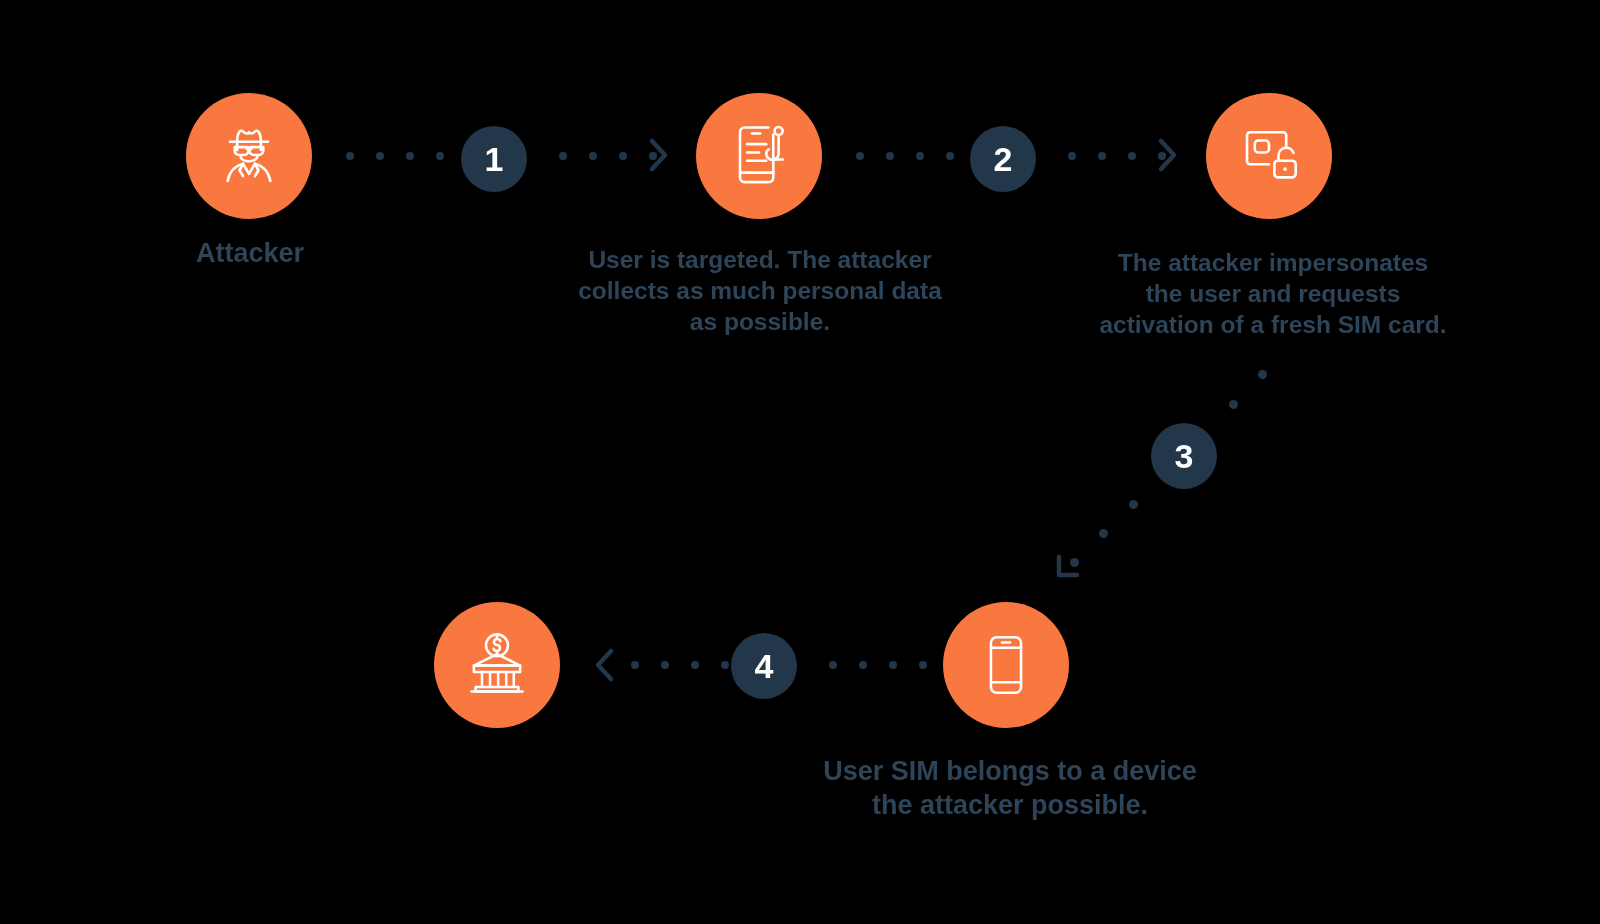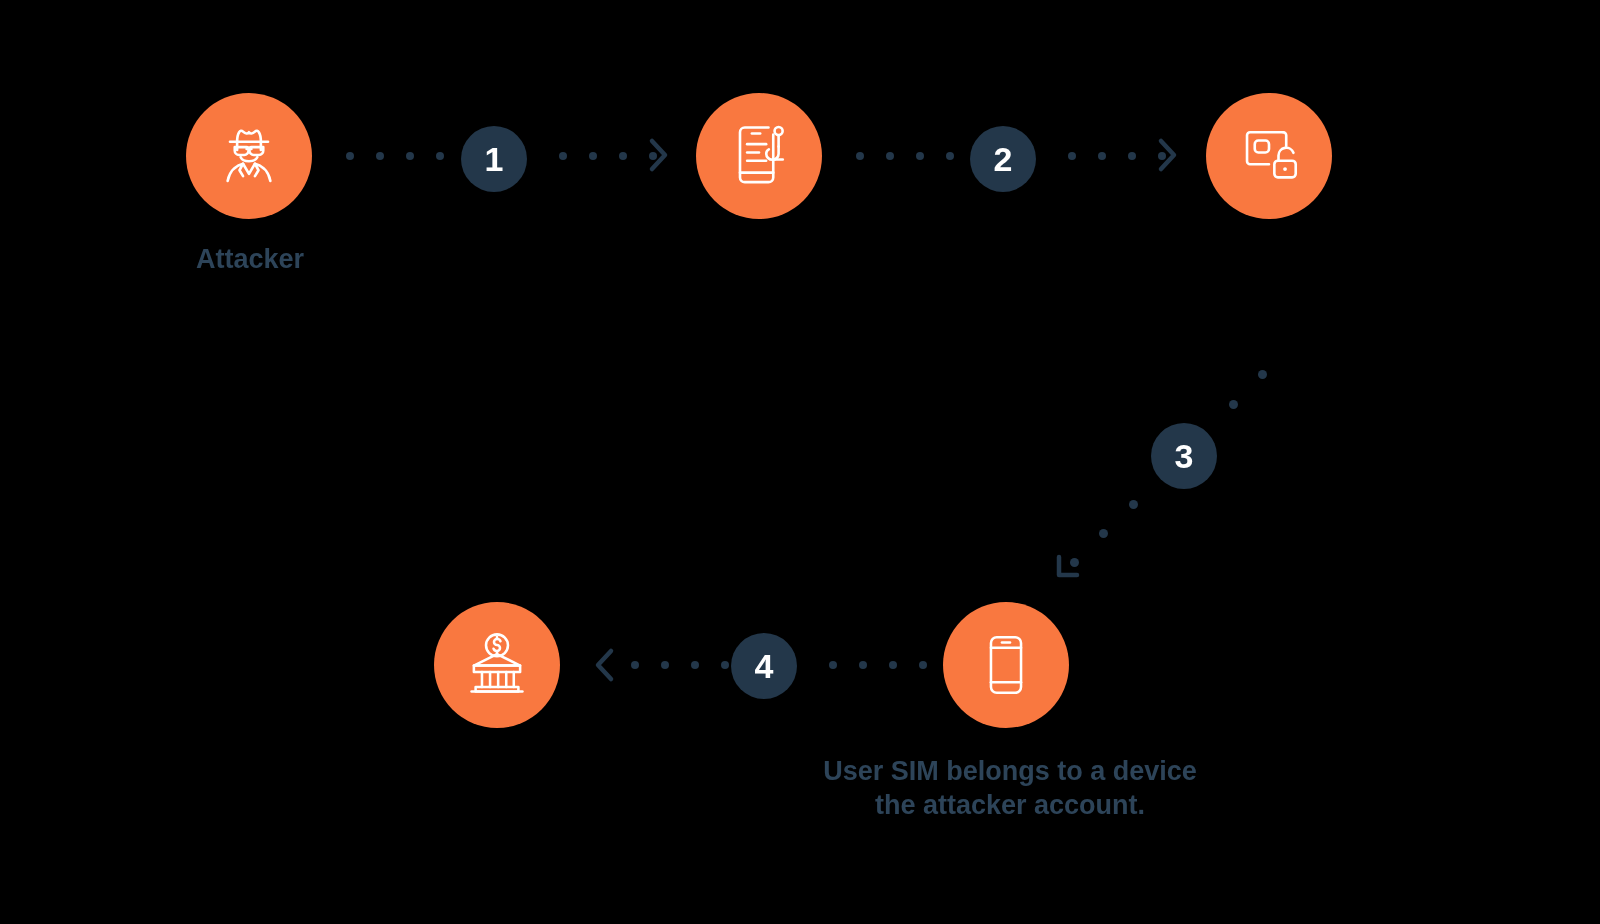--- a/index.html
+++ b/index.html
@@ -104,21 +104,21 @@
 
         <path d="M22 21 v6 M42 21 v6"></path>
         <path d="M25 33 C27 37.5 37 37.5 39 33"></path>
 
         <path d="M14 53 C16 43 23 39.5 27 38.5 L32 47 L37 38.5 C41 39.5 48 43 50 53"></path>
         <path d="M27 38.5 L24 44 L27 49"></path>
         <path d="M37 38.5 L40 44 L37 49"></path>
       </svg>
     </span>
   </div>
-  <div class="caption big" style="left:125px; top:242px; width:250px;">Attacker</div>
+  <div class="caption big" style="left:125px; top:236px; width:250px;">Attacker</div>
 
   <div class="dots" style="left:346px; top:152px;">
     <i></i>
       <i></i>
       <i></i>
       <i></i>
   </div>
 
   <div class="step" style="left:461px; top:126px;">1</div>
 
@@ -147,20 +147,23 @@
         <line x1="22" y1="29" x2="32" y2="29"></line>
         <line x1="22" y1="36" x2="38" y2="36"></line>
 
         <circle cx="48.5" cy="11" r="3.4"></circle>
         <line x1="48.5" y1="14.5" x2="48.5" y2="24"></line>
         <path d="M48.5 24 v6 a5.2 5.2 0 0 1 -10.4 0 a4 4 0 0 1 2.2 -3.6"></path>
         <line x1="45" y1="35" x2="52" y2="35"></line>
       </svg>
     </span>
   </div>
+  <div class="caption" style="left:545px; top:244px; width:430px;">User is targeted. The attacker
+collects as much personal data
+as possible.</div>
 
   <div class="dots" style="left:856px; top:152px;">
     <i></i>
       <i></i>
       <i></i>
       <i></i>
   </div>
 
   <div class="step" style="left:970px; top:126px;">2</div>
 
@@ -185,20 +188,23 @@
 
         <rect x="20" y="19" width="12" height="10" rx="3"></rect>
 
         <rect x="36.5" y="36" width="18" height="14" rx="3"></rect>
 
         <path d="M40 36 v-4.5 a6.5 6.5 0 0 1 12.6 -2.2"></path>
         <circle cx="45.5" cy="43" r="1.6" fill="#FFFFFF" stroke="none"></circle>
       </svg>
     </span>
   </div>
+  <div class="caption" style="left:1072px; top:247px; width:402px;">The attacker impersonates
+the user and requests
+activation of a fresh SIM card.</div>
 
   <div>
     <span style="position:absolute; left:1258px; top:370px; width:9px; height:9px; border-radius:50%; background:#23374A; display:block;"></span>
     <span style="position:absolute; left:1229px; top:400px; width:9px; height:9px; border-radius:50%; background:#23374A; display:block;"></span>
   </div>
 
   <div class="step" style="left:1151px; top:423px;">3</div>
 
   <div>
     <span style="position:absolute; left:1129px; top:500px; width:9px; height:9px; border-radius:50%; background:#23374A; display:block;"></span>
@@ -262,15 +268,15 @@
     <span>
       <svg width="74" height="74" viewBox="0 0 64 64" fill="none" stroke="#FFFFFF" stroke-width="2.2" stroke-linecap="round" stroke-linejoin="round">
         <rect x="19" y="8" width="26" height="48" rx="5"></rect>
         <line x1="19" y1="17" x2="45" y2="17"></line>
         <line x1="19" y1="47" x2="45" y2="47"></line>
         <line x1="28.5" y1="12.5" x2="35.5" y2="12.5"></line>
       </svg>
     </span>
   </div>
   <div class="caption big" style="left:810px; top:754px; width:400px;">User SIM belongs to a device
-the attacker account.</div>
+the attacker possible.</div>
 
 </div>
 
 </body></html>

